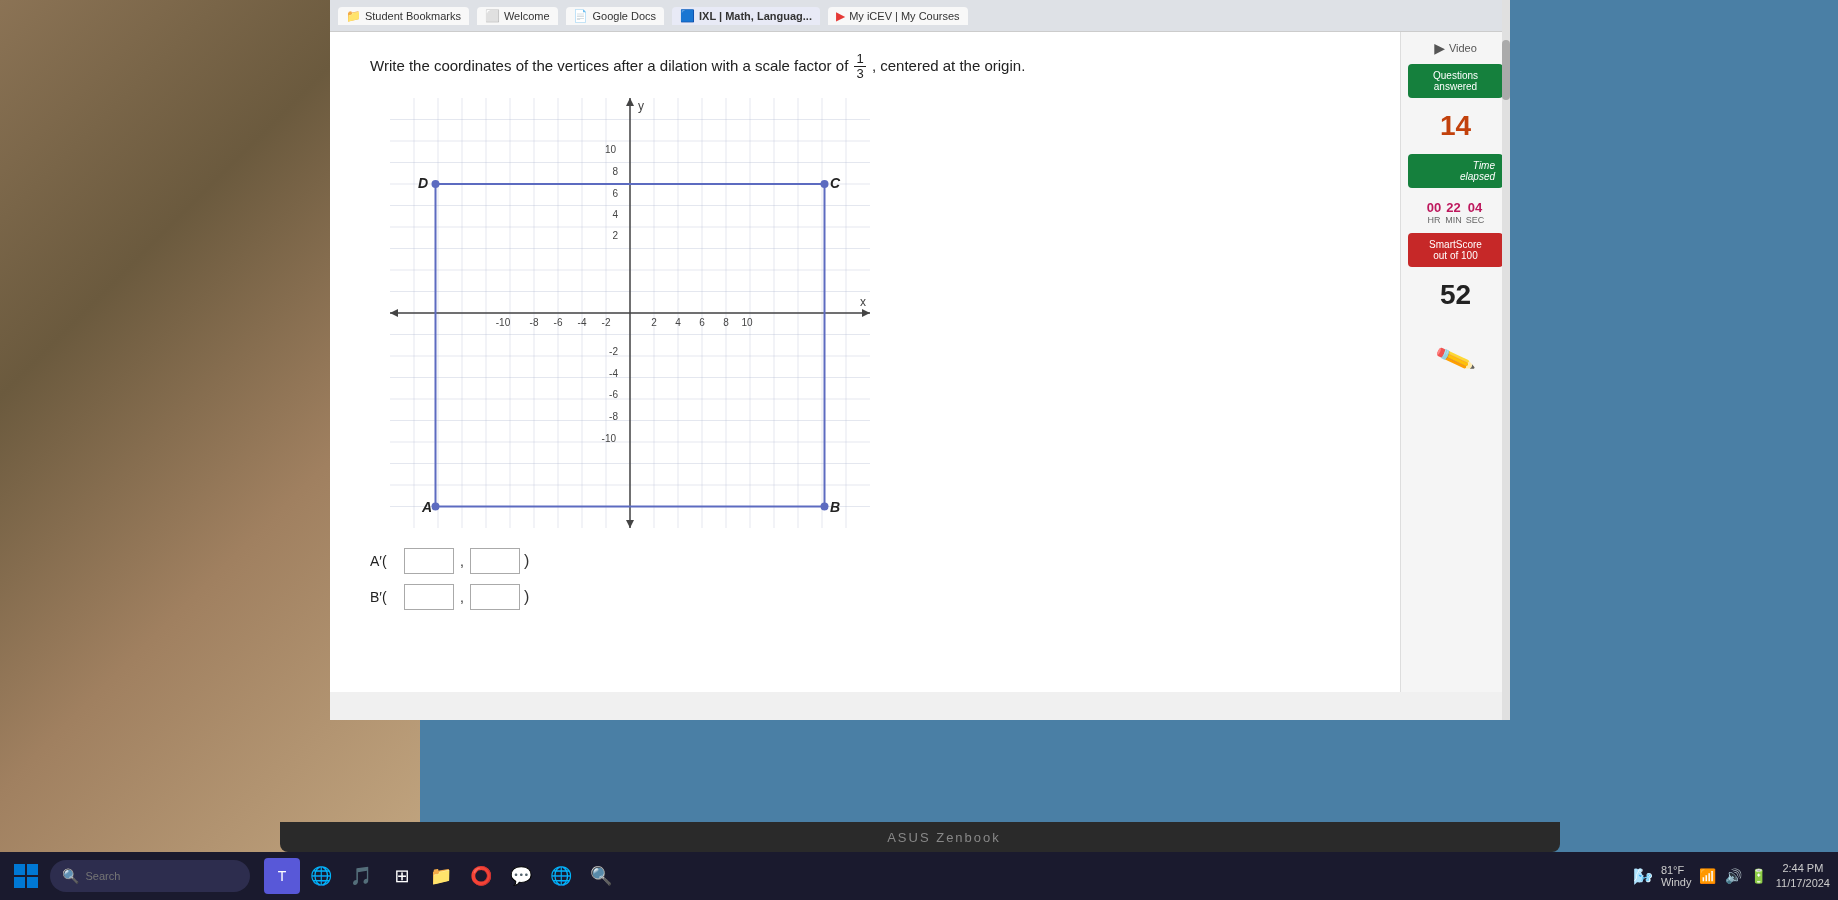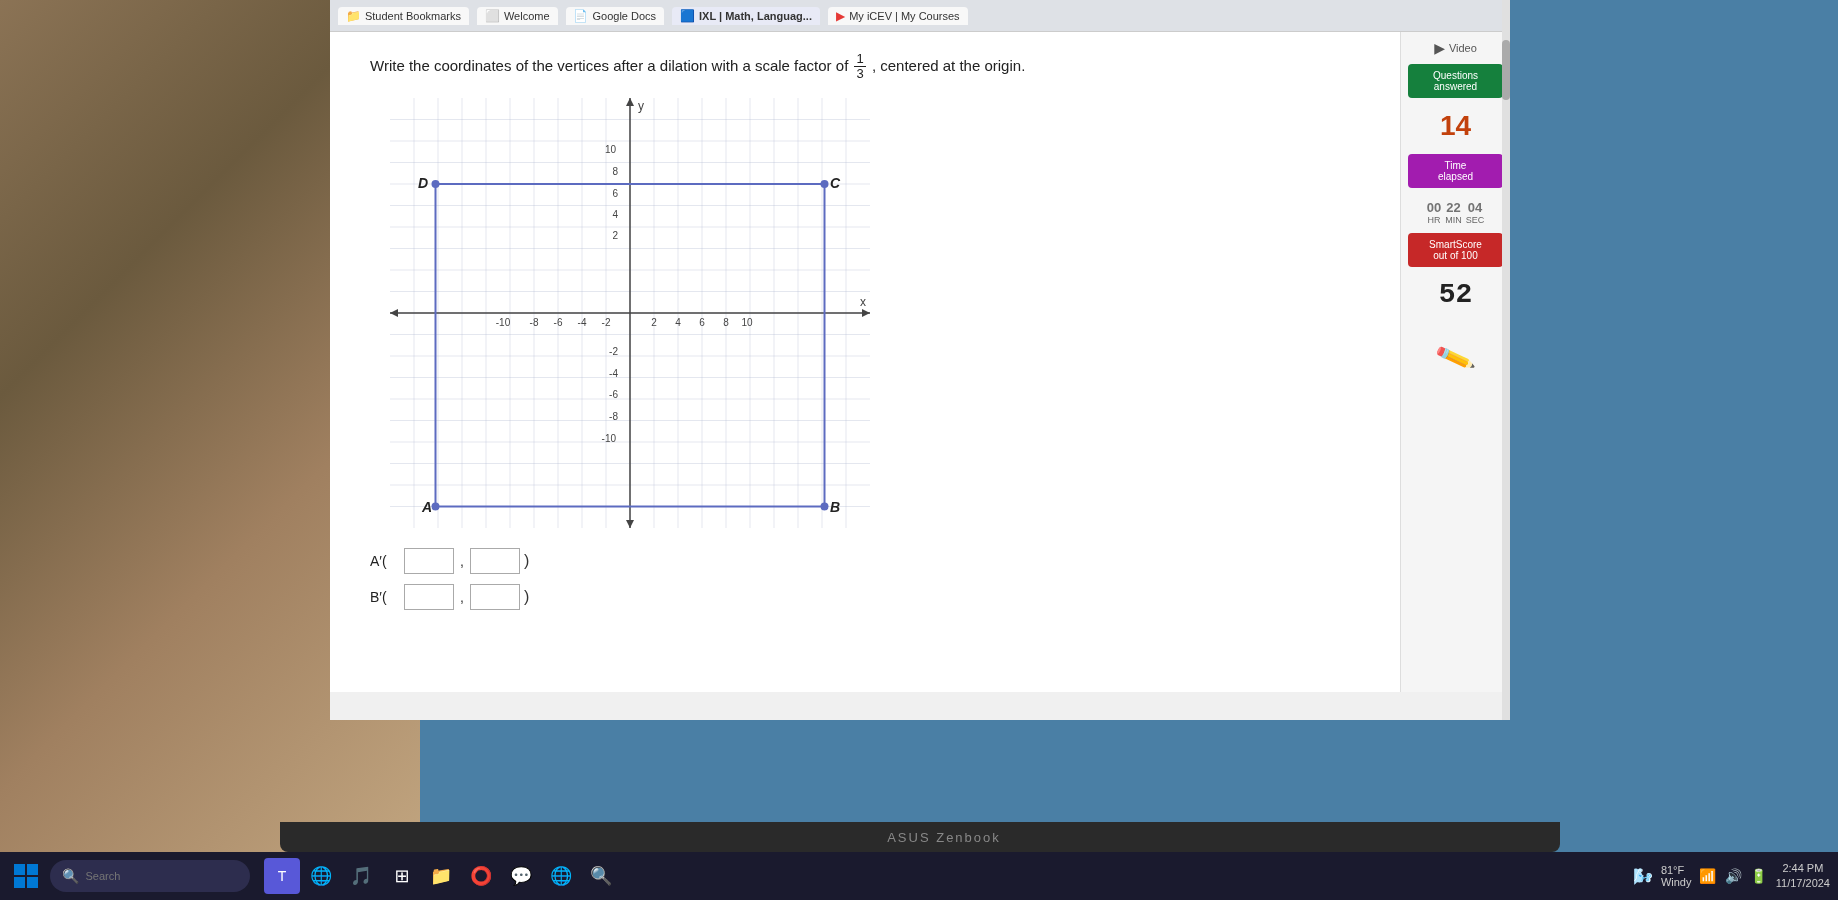--- a/index.html
+++ b/index.html
@@ -175,44 +175,45 @@
 
     .qa-number {
       font-size: 28px;
       font-weight: bold;
       color: #c2410c;
       text-align: center;
       margin: 4px 0;
     }
 
     .time-box {
-      background: #a21caf;
+      background: #15803d;
       color: white;
-      text-align: center;
+      text-align: right;
       padding: 6px 8px;
       border-radius: 4px;
       font-size: 11px;
       width: 95px;
+      font-style: italic;
     }
 
     .time-display {
       display: flex;
       justify-content: center;
       gap: 4px;
       margin-top: 4px;
     }
 
     .time-unit {
       text-align: center;
     }
 
     .time-value {
       font-size: 13px;
       font-weight: bold;
-      color: #737373;
+      color: #be185d;
     }
 
     .time-label {
       font-size: 9px;
       color: #666;
     }
 
     .smart-score-box {
       background: #c62828;
       color: white;
@@ -222,21 +223,20 @@
       font-size: 11px;
       width: 95px;
     }
 
     .smart-score-number {
       font-size: 28px;
       font-weight: bold;
       color: #222;
       text-align: center;
       margin: 4px 0;
-      font-family: Liberation Mono, monospace;
     }
 
     .pencil-icon {
       margin-top: 20px;
       font-size: 28px;
       color: #1565c0;
       transform: rotate(-20deg);
       display: inline-block;
     }
 

